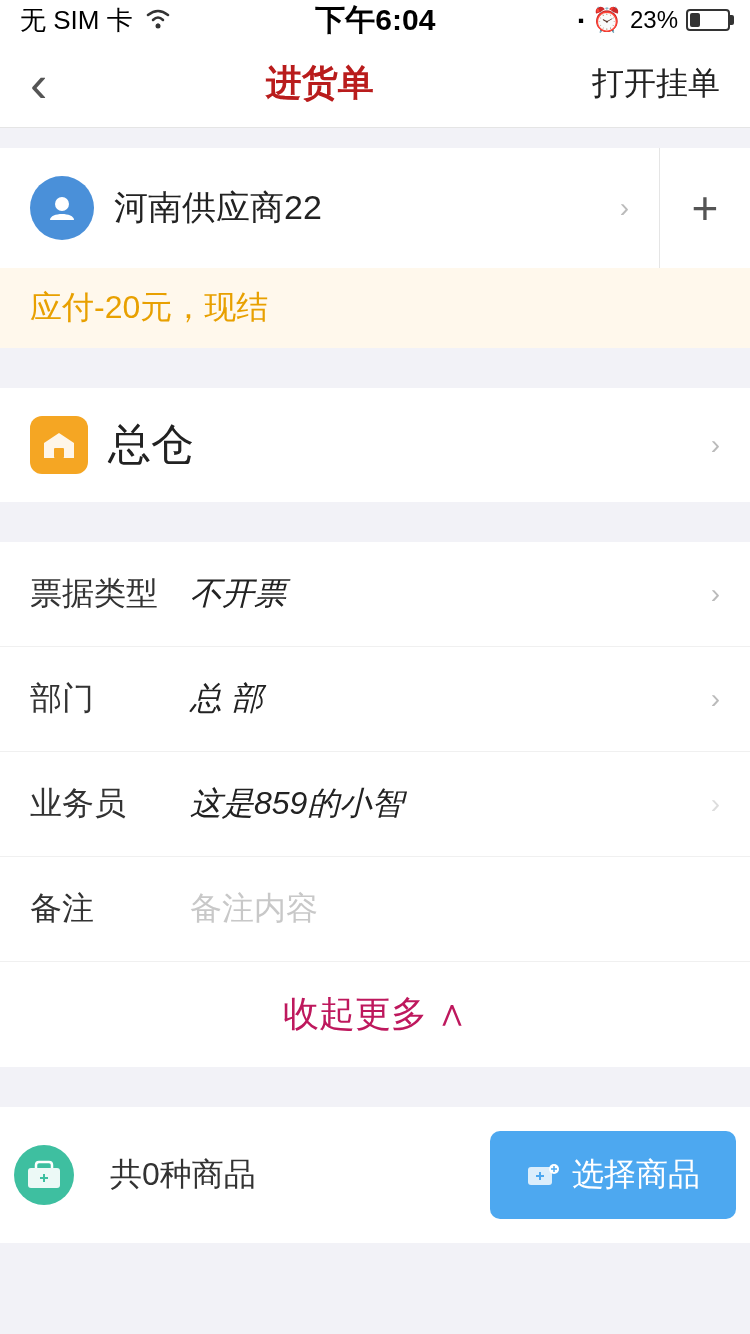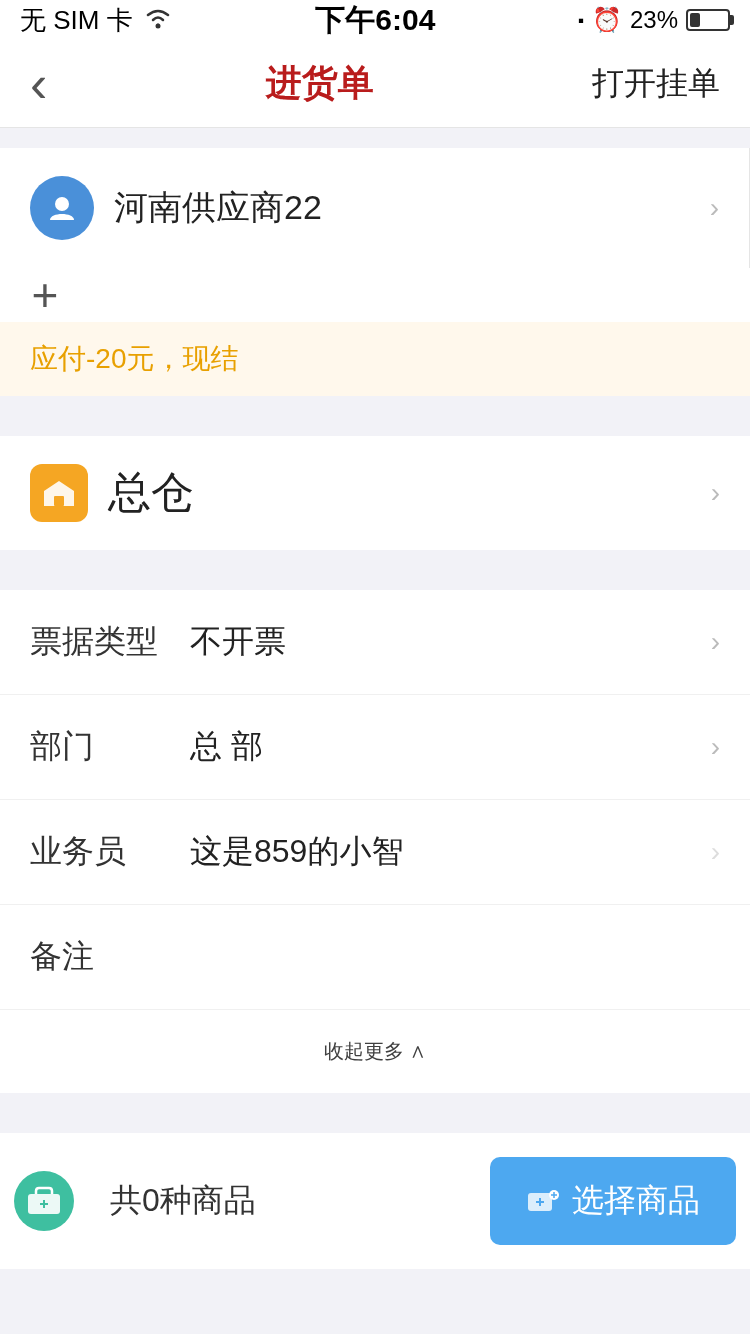--- a/index.html
+++ b/index.html
@@ -95,21 +95,20 @@
     .section-gap {
       height: 20px;
       background: #f2f2f7;
     }
 
     
     .supplier-section {
       background: #fff;
       display: flex;
       align-items: stretch;
-      flex-direction: column;
     }
     .supplier-main {
       flex: 1;
       display: flex;
       align-items: center;
       padding: 28px 30px;
       border-right: 1px solid #e5e5e5;
     }
     .supplier-avatar {
       width: 64px;
@@ -143,21 +142,21 @@
       justify-content: center;
       font-size: 46px;
       color: #555;
       background: #fff;
     }
 
     
     .notice-banner {
       background: #fff8ec;
       padding: 18px 30px;
-      font-size: 28px;
+      font-size: 32px;
       color: #e8a000;
     }
 
     
     .warehouse-section {
       background: #fff;
       margin-top: 20px;
       display: flex;
       align-items: center;
       padding: 28px 30px;
@@ -198,41 +197,42 @@
       font-size: 32px;
       color: #333;
       width: 140px;
       flex-shrink: 0;
     }
     .form-value {
       flex: 1;
       font-size: 32px;
       color: #222;
       padding-left: 20px;
+      font-style: italic;
     }
     .form-placeholder {
       flex: 1;
       font-size: 32px;
       color: #c8c8c8;
       padding-left: 20px;
     }
 
     
     .collapse-row {
       background: #fff;
       border-top: 1px solid #f0f0f0;
       display: flex;
       align-items: center;
       justify-content: center;
       padding: 28px 30px;
       margin-top: 0;
     }
     .collapse-text {
-      font-size: 20px;
-      color: #404040;
+      font-size: 36px;
+      color: #be185d;
     }
 
     
     .bottom-bar {
       background: #fff;
       margin-top: 20px;
       display: flex;
       align-items: center;
       padding: 24px 14px;
       gap: 36px;
@@ -346,20 +346,21 @@
   </div>
 
   <div class="form-row">
     <span class="form-label">业务员</span>
     <span class="form-value">这是859的小智</span>
     <span class="chevron" style="color:#ddd;">›</span>
   </div>
 
   <div class="form-row">
     <span class="form-label">备注</span>
+    <span class="form-placeholder">备注内容</span>
   </div>
 </div>
 
 <div class="collapse-row">
   <span class="collapse-text">收起更多 ∧</span>
 </div>
 
 <div class="section-gap"></div>
 
 <div class="bottom-bar">

